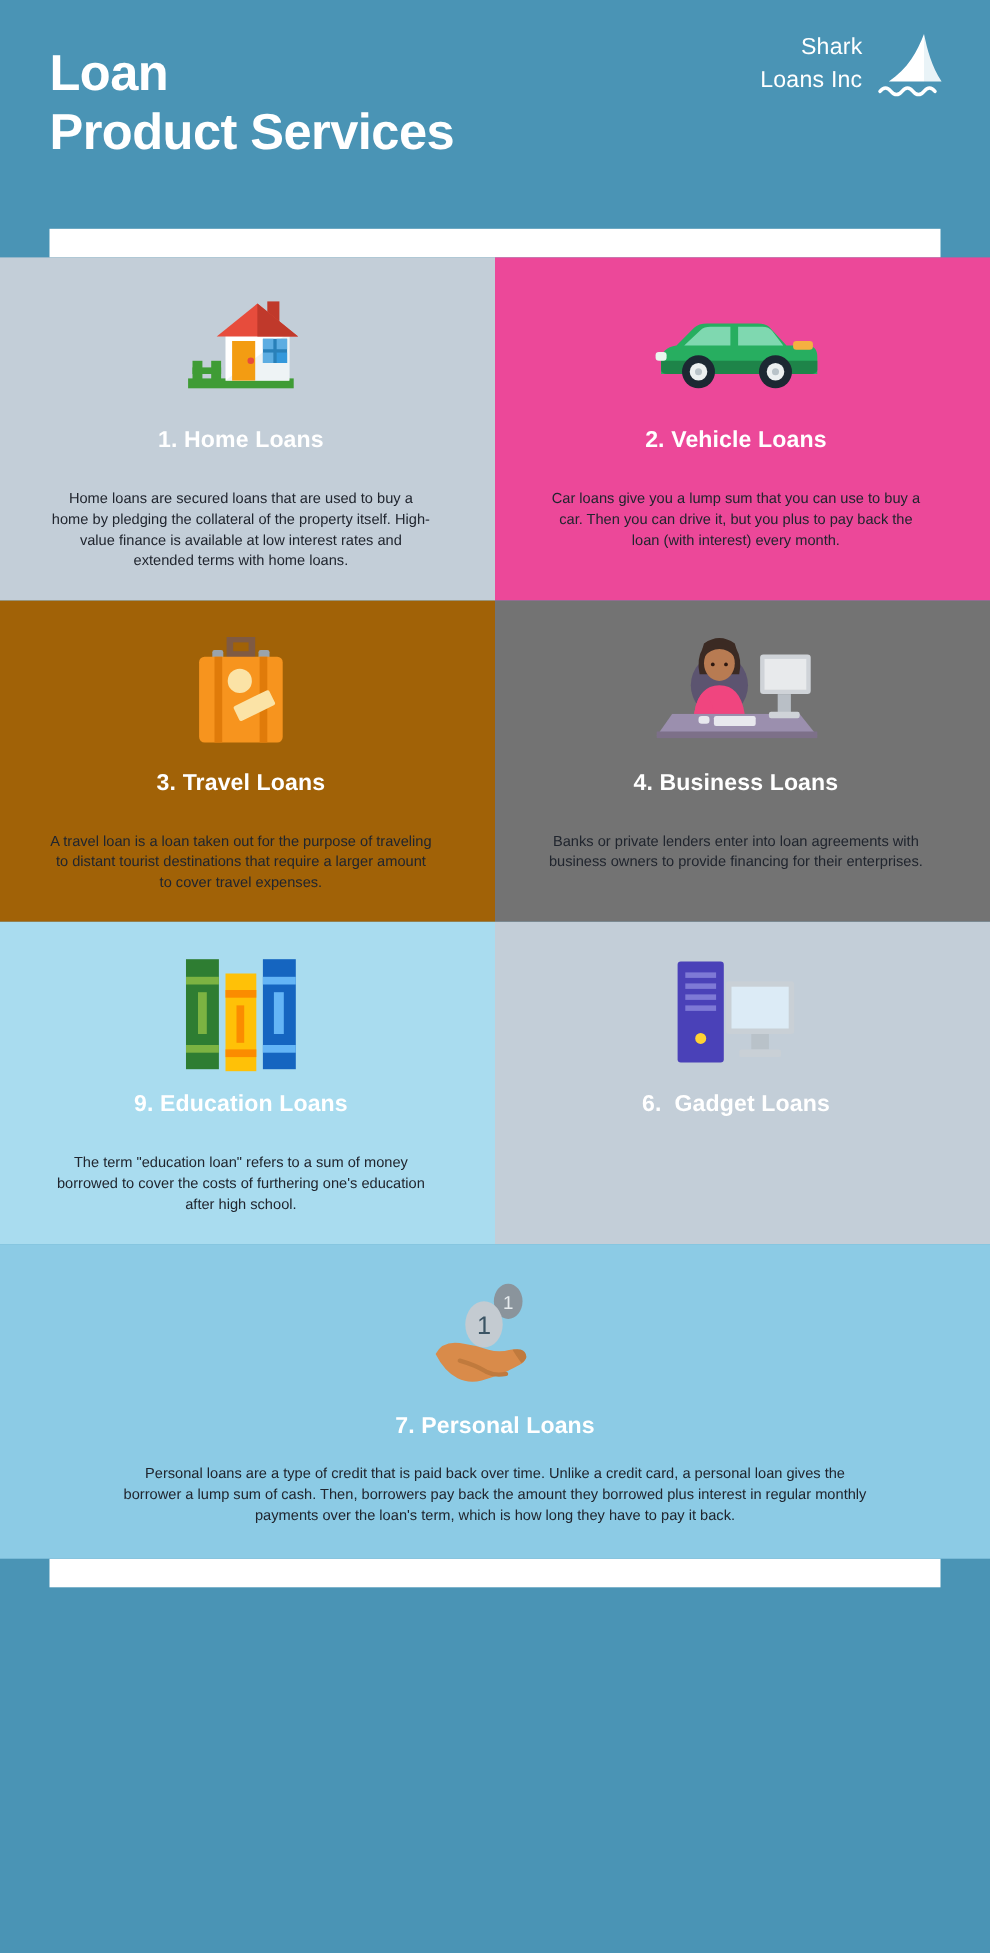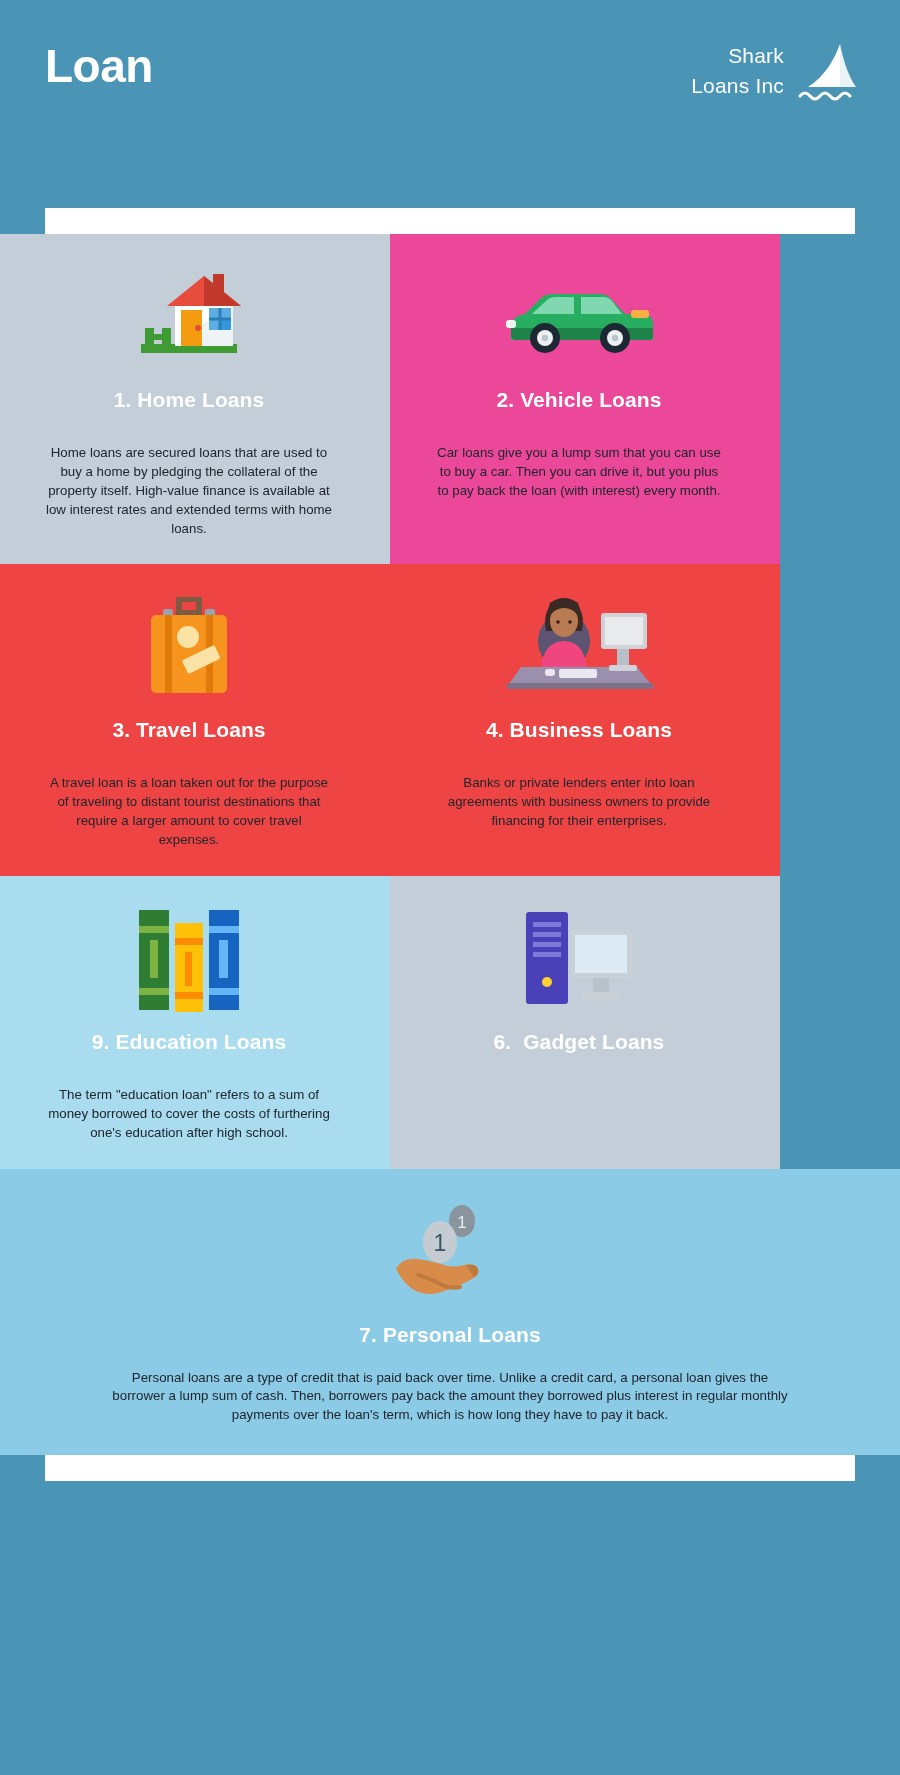--- a/index.html
+++ b/index.html
@@ -26,21 +26,21 @@
   .title {
     color: #ffffff;
     font-size: 46px;
     font-weight: bold;
     line-height: 1.15;
     letter-spacing: -0.5px;
   }
   .title-line2 { display: block; }
   .brand {
     position: absolute;
-    top: 42px;
+    top: 29px;
     right: 42px;
     display: flex;
     align-items: flex-start;
     gap: 10px;
   }
   .brand-text {
     color: #ffffff;
     font-size: 21px;
     line-height: 1.35;
     text-align: right;
@@ -56,21 +56,21 @@
   }
   .white-bar.top { margin-bottom: 0; }
 
   
   .grid {
     display: flex;
     flex-wrap: wrap;
     width: 900px;
   }
   .card {
-    width: 390px;
+    width: 450px;
     padding: 28px 57px 26px 45px;
     display: flex;
     flex-direction: column;
     align-items: center;
   }
   .card.wide { width: 900px; padding: 28px 110px 30px 110px; }
 
   .icon-wrap {
     height: 112px;
     display: flex;
@@ -111,20 +111,21 @@
   svg { display: block; }
 </style>
 </head>
 <body>
 
 <div class="poster">
 
   <div class="header">
     <h1 class="title">
       <span>Loan</span>
+      <span class="title-line2">Product Services</span>
     </h1>
     <div class="brand">
       <div class="brand-text">
         <div>Shark</div>
         <div class="brand-fin">Loans Inc</div>
       </div>
       <span>
         <svg width="64" height="62" viewBox="0 0 64 62">
           <path d="M46 2 C40 18 31 34 14 45 L46 45 Z" fill="#ffffff"></path>
           <path d="M46 2 C49 16 53 32 62 45 L46 45 Z" fill="#e9f3f7"></path>
@@ -177,38 +178,38 @@
           <circle cx="42" cy="58" r="3.2" fill="#b9c3c9"></circle>
           <circle cx="112" cy="58" r="15" fill="#1c2833"></circle>
           <circle cx="112" cy="58" r="8" fill="#ecf0f1"></circle>
           <circle cx="112" cy="58" r="3.2" fill="#b9c3c9"></circle>
         </svg>
       </div>
       <div class="card-title">2. Vehicle Loans</div>
       <div class="card-body">Car loans give you a lump sum that you can use to buy a car. Then you can drive it, but you plus to pay back the loan (with interest) every month.</div>
     </div>
 
-    <div class="card" style="background:#ef4444">
+    <div class="card" style="background:#a16207">
       <div class="icon-wrap">
         <svg width="104" height="102" viewBox="0 0 104 102">
           <rect x="42" y="2" width="20" height="14" fill="none" stroke="#7f5a43" stroke-width="6"></rect>
           <rect x="26" y="12" width="10" height="10" rx="2" fill="#9aa3ab"></rect>
           <rect x="68" y="12" width="10" height="10" rx="2" fill="#9aa3ab"></rect>
           <rect x="14" y="18" width="76" height="78" rx="5" fill="#f7941e"></rect>
           <rect x="28" y="18" width="7" height="78" fill="#e07b0a"></rect>
           <rect x="69" y="18" width="7" height="78" fill="#e07b0a"></rect>
           <circle cx="51" cy="40" r="11" fill="#fbe3a6"></circle>
           <rect x="46" y="55" width="36" height="15" rx="2" fill="#fbe3a6" transform="rotate(-26 64 62)"></rect>
         </svg>
       </div>
       <div class="card-title">3. Travel Loans</div>
       <div class="card-body">A travel loan is a loan taken out for the purpose of traveling to distant tourist destinations that require a larger amount to cover travel expenses.</div>
     </div>
 
-    <div class="card" style="background:#ef4444">
+    <div class="card" style="background:#737373">
       <div class="icon-wrap">
         <svg width="156" height="106" viewBox="0 0 156 106">
           <ellipse cx="63" cy="46" rx="26" ry="28" fill="#5c5470"></ellipse>
           <path d="M48 12 q14 -12 30 0 q6 10 3 24 h-36 q-3 -14 3 -24 z" fill="#3b2a23"></path>
           <ellipse cx="63" cy="26" rx="14" ry="16" fill="#b87b52"></ellipse>
           <path d="M49 8 q14 -10 28 0 q3 8 0 12 q-6 -7 -14 -7 q-8 0 -14 7 q-3 -4 0 -12 z" fill="#3b2a23"></path>
           <circle cx="57" cy="27" r="1.7" fill="#2c1810"></circle>
           <circle cx="69" cy="27" r="1.7" fill="#2c1810"></circle>
           <path d="M40 72 q4 -26 23 -26 q19 0 23 26 z" fill="#f0457f"></path>
           <path d="M40 72 q2 -16 11 -22 l8 22 z" fill="#f0457f"></path>

